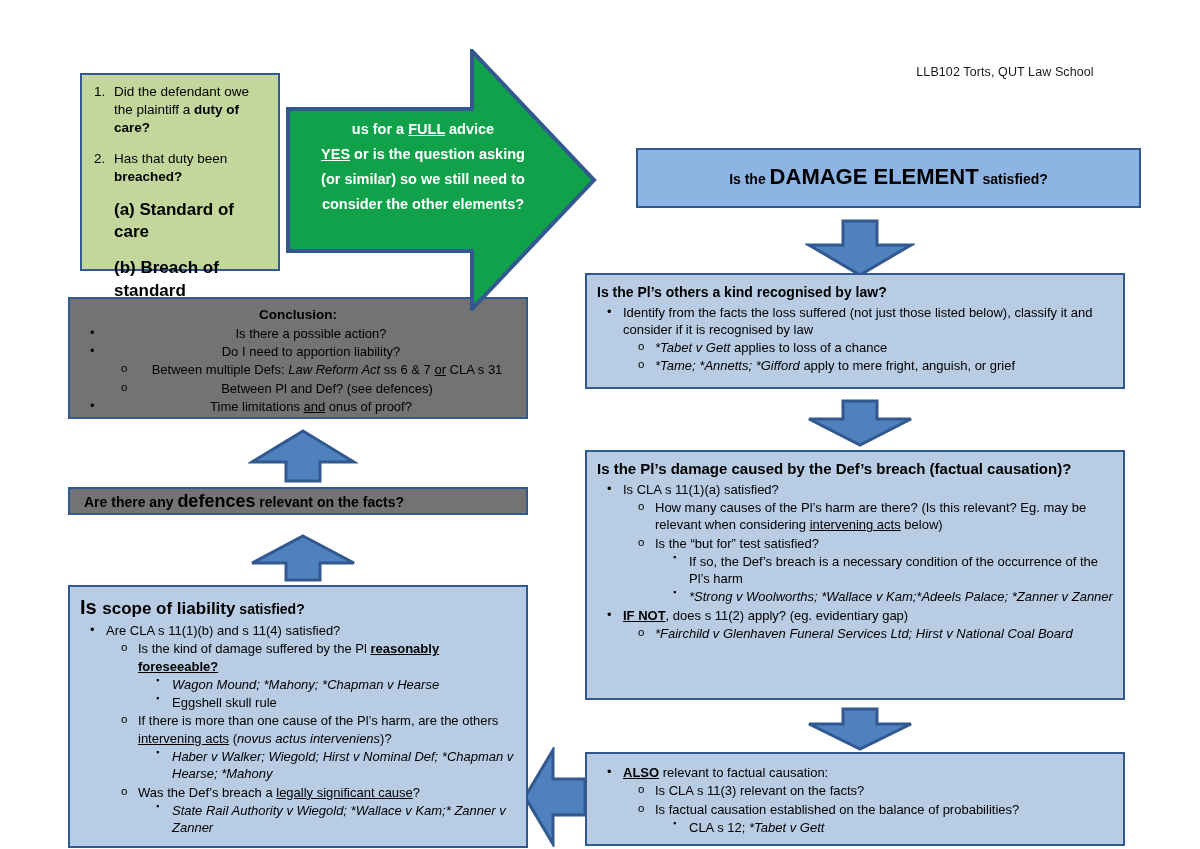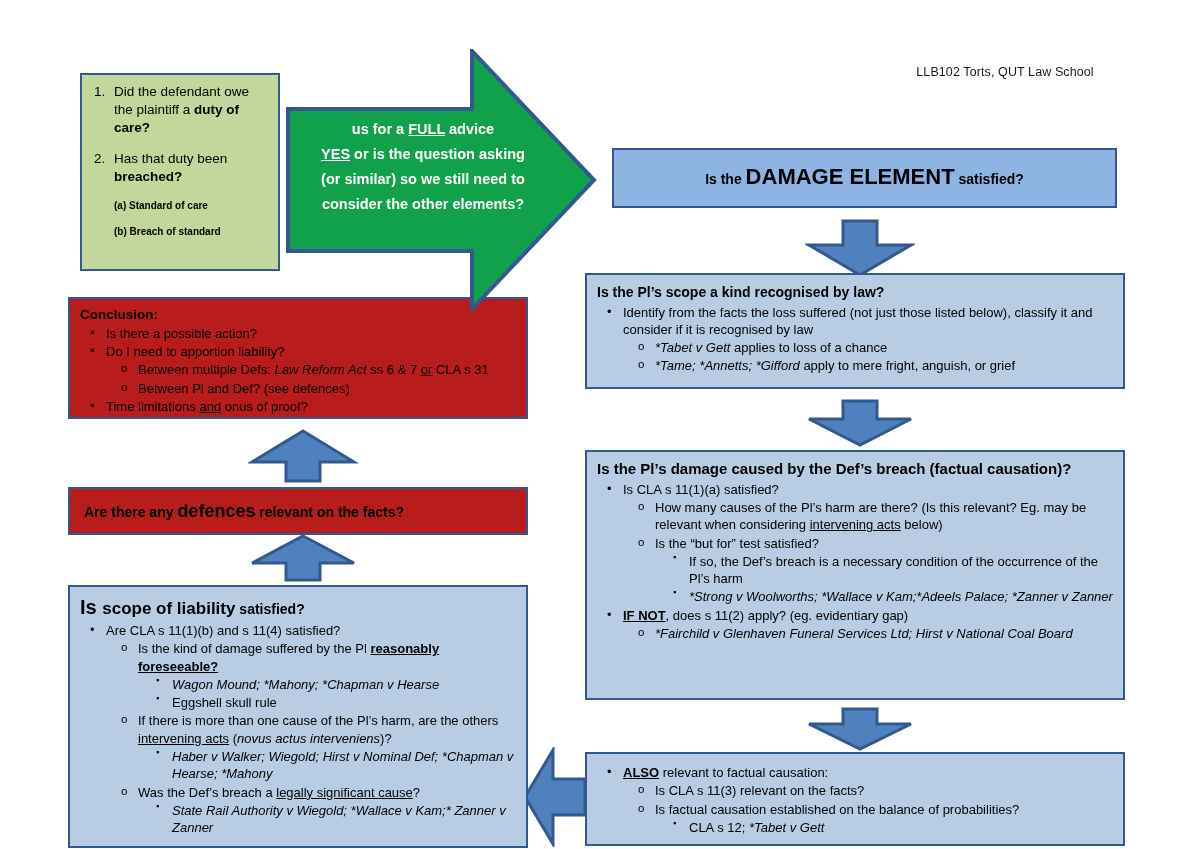--- a/index.html
+++ b/index.html
@@ -37,21 +37,21 @@
   }
 
   
   .box {
     position: absolute;
     box-sizing: border-box;
     border: 2px solid #31588F;
     padding: 8px 10px;
   }
   .green-box  { background: #C3D69B; }
-  .pink-box   { background: #b91c1c; }
+  .pink-box   { background: #737373; text-align: center; }
   .blue-box   { background: #B8CCE4; }
   .blue-strong{ background: #8DB4E2; }
 
   
   .hd {
     font-weight: bold;
     font-size: 14.5px;
     line-height: 1.25;
     margin: 0 0 2px 0;
   }
@@ -82,21 +82,21 @@
   
   .numlist { margin: 0; padding: 0; list-style: none; }
   .numlist > li {
     position: relative;
     padding-left: 22px;
     font-size: 13.5px;
     line-height: 1.33;
     margin-bottom: 13px;
   }
   .numlist > li .num { position: absolute; left: 2px; top: 0; }
-  .sublabel { font-size: 10px; line-height: 1.33; padding-left: 22px; margin-bottom: 13px; }
+  .sublabel { font-size: 17px; line-height: 1.33; padding-left: 22px; margin-bottom: 13px; }
 
   
   .arrow { position: absolute; }
   .arrow svg { display: block; }
 
   
   #green-arrow-text {
     position: absolute;
     left: 292px;
     top: 88px;
@@ -135,35 +135,35 @@
       <polygon points="12,60 196,60 196,2 318,131 196,260 196,202 12,202" fill="#12A14B" stroke="#31588F" stroke-width="4" stroke-linejoin="miter"></polygon>
     </svg>
   </div>
   <div id="green-arrow-text">
     <div><span>us for a </span><span class="u">FULL</span><span> advice</span></div>
     <div><span class="u">YES</span><span> or is the question asking</span></div>
     <div>(or similar) so we still need to</div>
     <div>consider the other elements?</div>
   </div>
 
-  <div class="box blue-strong" id="damage-element-box" style="left:612px; top:119px; width:505px; height:60px; display:flex; align-items:center; justify-content:center;">
+  <div class="box blue-strong" id="damage-element-box" style="left:636px; top:119px; width:505px; height:60px; display:flex; align-items:center; justify-content:center;">
     <div class="hd" style="text-align:center; font-weight:bold;">
       <span style="font-size:14px;">Is the </span><span class="big" style="font-size:22px;">DAMAGE ELEMENT</span><span style="font-size:14px;"> satisfied?</span>
     </div>
   </div>
 
   <div class="arrow" style="left:805px; top:190px;">
     <svg width="110" height="58" viewBox="0 0 110 58">
       <polygon points="38,2 72,2 72,26 106,26 55,56 4,26 38,26" fill="#4E81BD" stroke="#31588F" stroke-width="3" stroke-linejoin="miter"></polygon>
     </svg>
   </div>
 
   <div class="box blue-box" id="kind-box" style="left:585px; top:244px; width:540px; height:116px;">
     <div class="hd">
-      <span style="font-size:14px;">Is the Pl’s scope a </span><span style="font-size:14px;">kind recognised by law?</span>
+      <span style="font-size:14px;">Is the Pl’s others a </span><span style="font-size:14px;">kind recognised by law?</span>
     </div>
     <ul class="lvl">
         <li class="l1"><span class="mk">•</span><span>Identify from the facts the loss suffered (not just those listed below), classify it and consider if it is recognised by law</span></li>
         <li class="l2"><span class="mk">o</span><span class="it">*Tabet v Gett</span><span> applies to loss of a chance</span></li>
         <li class="l2"><span class="mk">o</span><span class="it">*Tame; *Annetts; *Gifford</span><span> apply to mere fright, anguish, or grief</span></li>
       </ul>
   </div>
 
   <div class="arrow" style="left:805px; top:370px;">
     <svg width="110" height="48" viewBox="0 0 110 48">
@@ -220,21 +220,21 @@
         <li class="l3"><span class="mk">▪</span><span class="it">State Rail Authority v Wiegold; *Wallace v Kam;* Zanner v Zanner</span></li>
       </ul>
   </div>
 
   <div class="arrow" style="left:248px; top:504px;">
     <svg width="110" height="50" viewBox="0 0 110 50">
       <polygon points="55,3 106,30 72,30 72,47 38,47 38,30 4,30" fill="#4E81BD" stroke="#31588F" stroke-width="3" stroke-linejoin="miter"></polygon>
     </svg>
   </div>
 
-  <div class="box pink-box" id="defences-box" style="left:68px; top:458px; width:460px; height:48px; display:flex; align-items:center;">
+  <div class="box pink-box" id="defences-box" style="left:68px; top:458px; width:460px; height:28px; display:flex; align-items:center;">
     <div class="hd" style="margin:0; padding-left:4px;">
       <span style="font-size:14px;">Are there any </span><span style="font-size:18px;">defences</span><span style="font-size:14px;"> relevant on the facts?</span>
     </div>
   </div>
 
   <div class="arrow" style="left:248px; top:399px;">
     <svg width="110" height="56" viewBox="0 0 110 56">
       <polygon points="55,3 106,34 72,34 72,53 38,53 38,34 4,34" fill="#4E81BD" stroke="#31588F" stroke-width="3" stroke-linejoin="miter"></polygon>
     </svg>
   </div>

